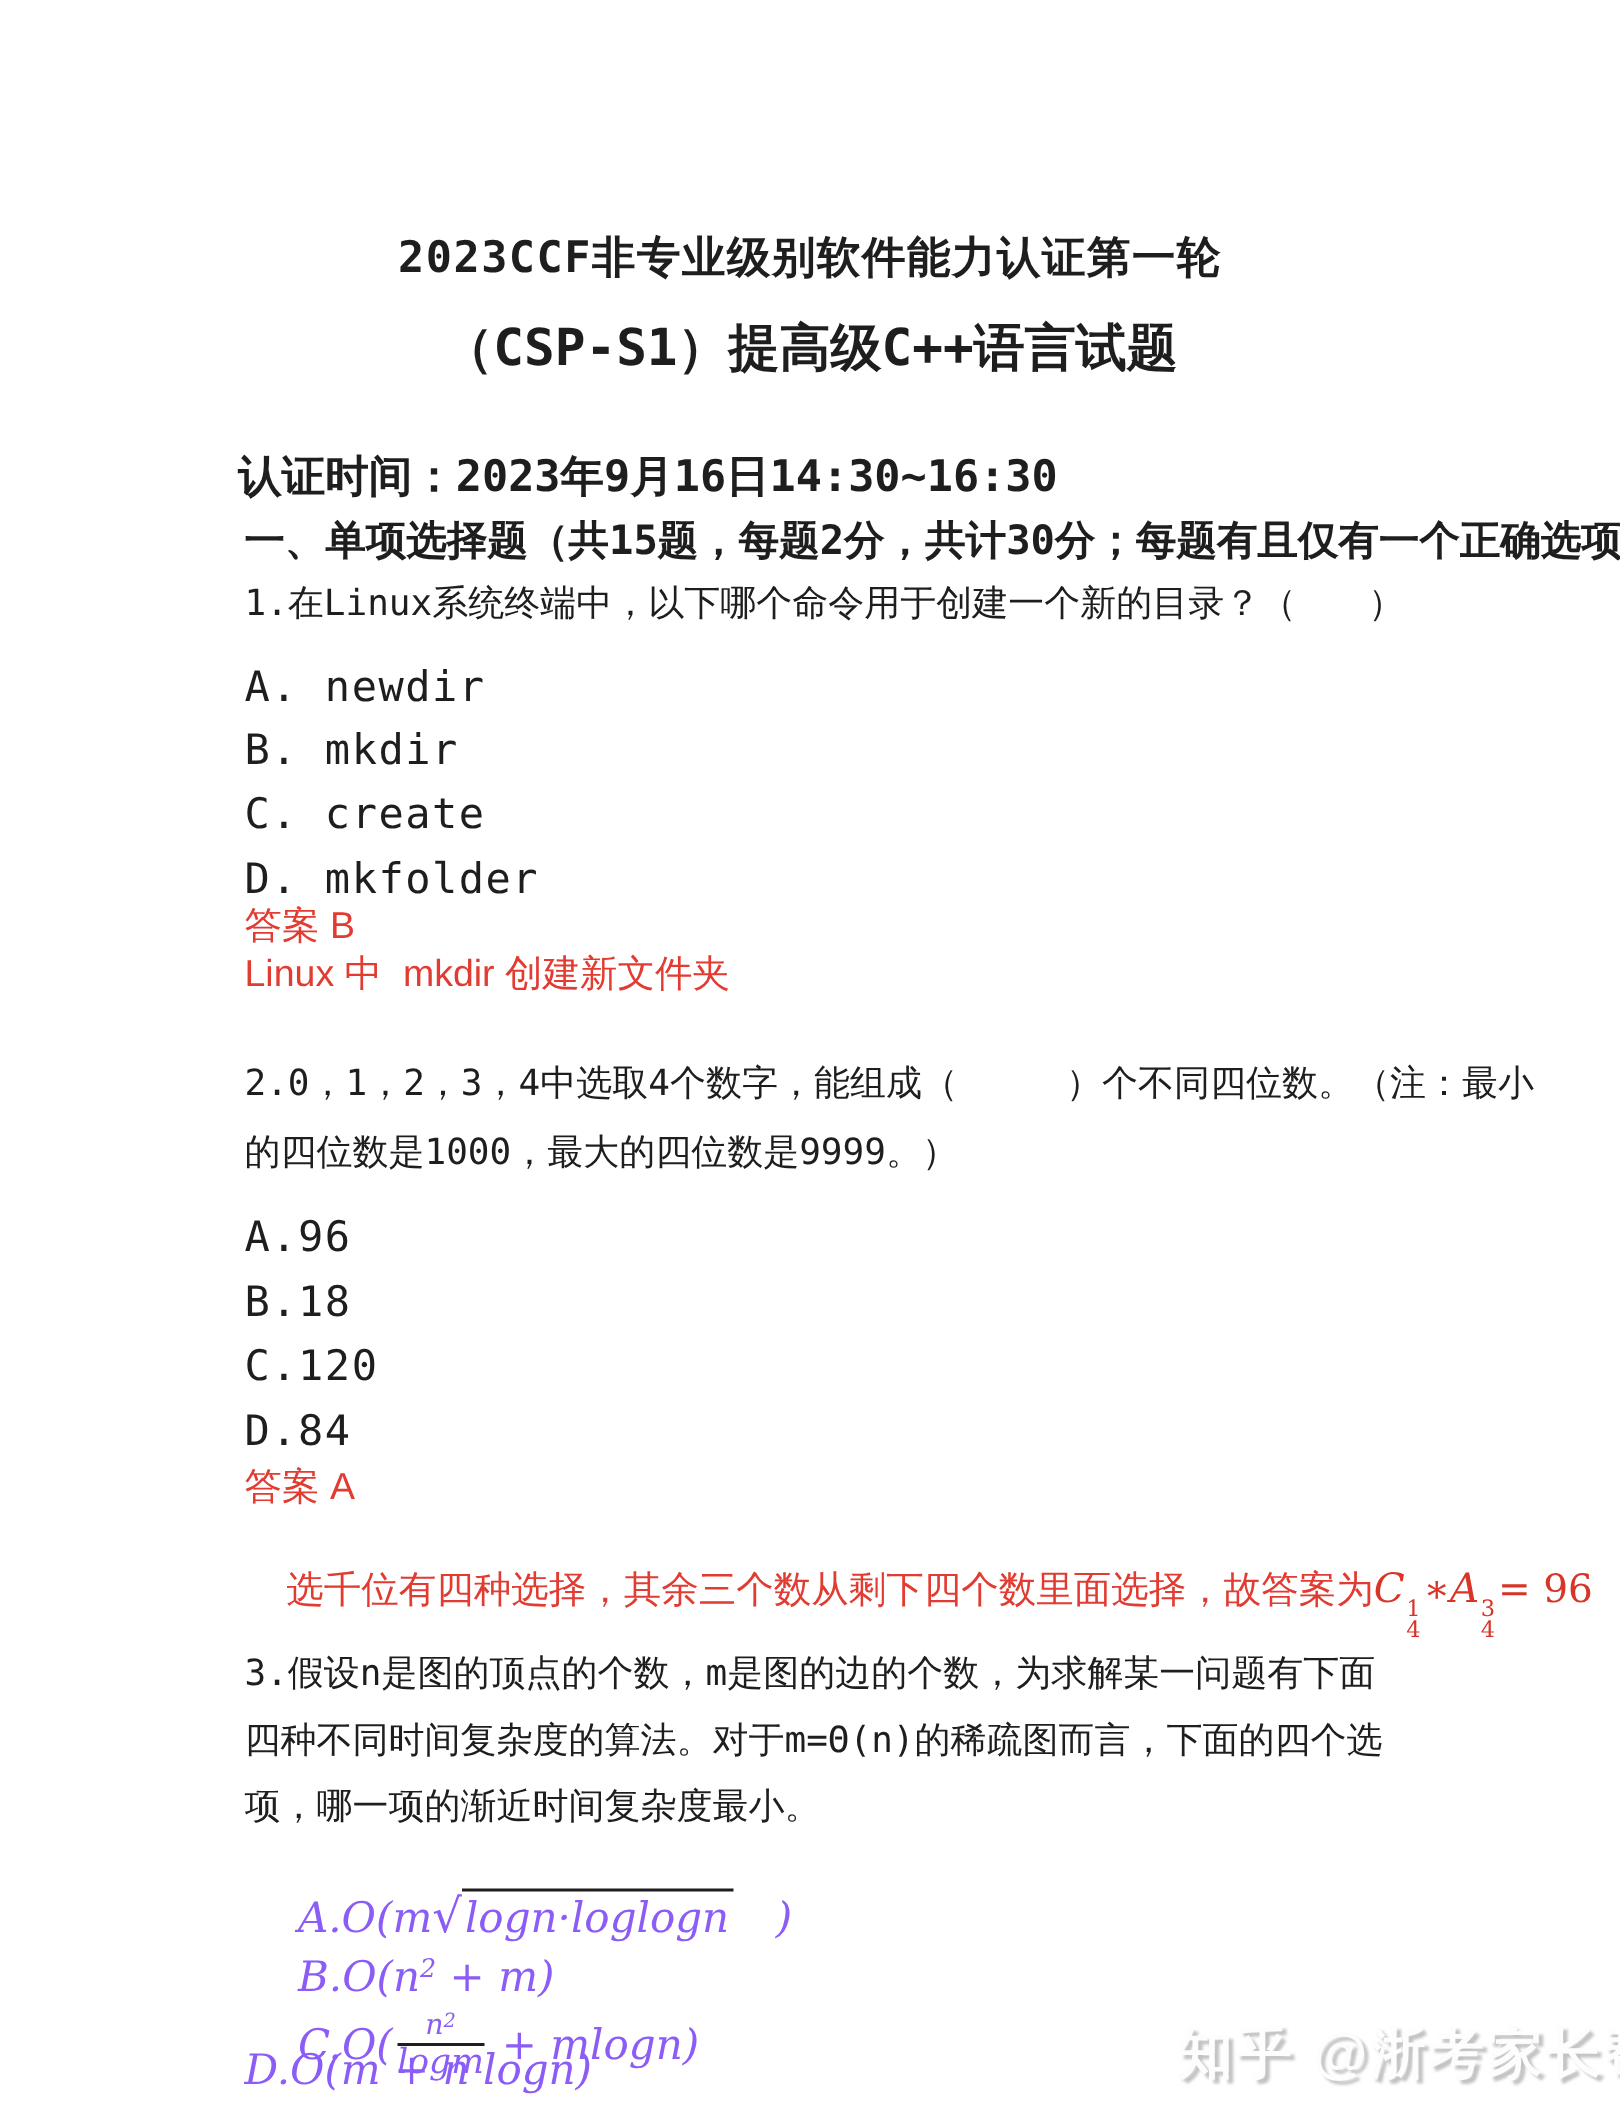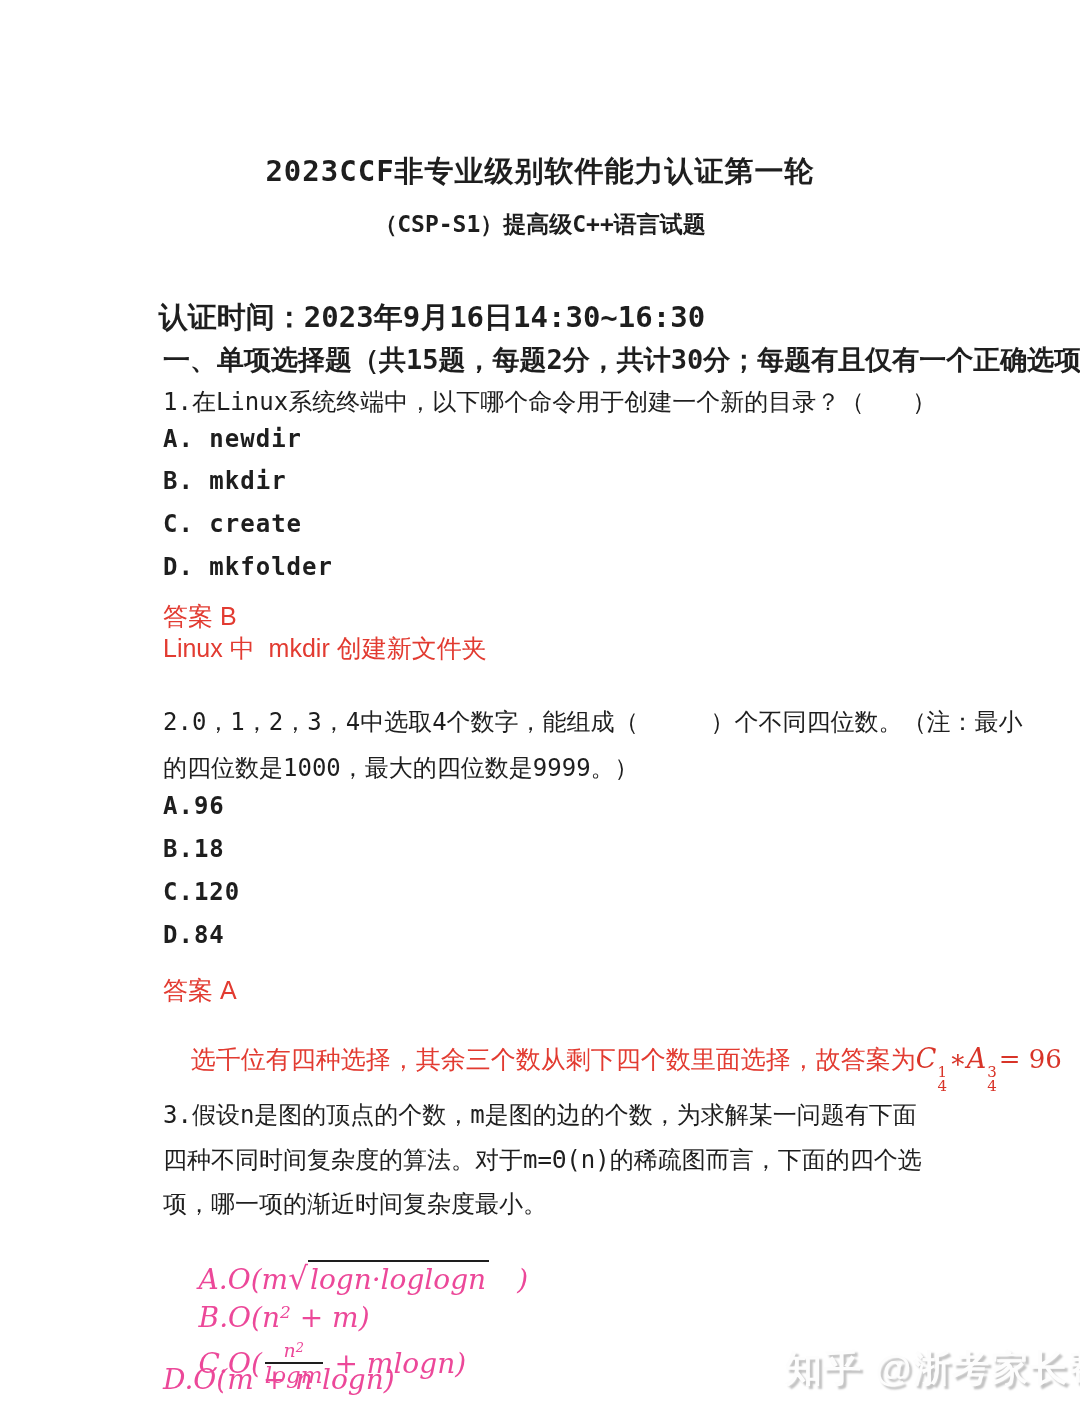--- a/index.html
+++ b/index.html
@@ -17,39 +17,39 @@
     position: absolute;
     white-space: pre;
     color: #1e1e1e;
     left: 163px;
   }
   
   .title1 { top: 152px; left: 0; width: 1080px; text-align: center;
             font-size: 29px; font-weight: 700; letter-spacing: 1px;
             font-family: "DejaVu Sans Mono", "Liberation Sans", sans-serif; }
   .title2 { top: 209px; left: 0; width: 1080px; text-align: center;
-            font-size: 23px; font-weight: 700;
+            font-size: 34px; font-weight: 700;
             font-family: "DejaVu Sans Mono", "Liberation Sans", sans-serif; }
   .title3 { top: 266px; left: 0; width: 864px; text-align: center;
             font-size: 29px; font-weight: 700;
             font-family: "DejaVu Sans Mono", "Liberation Sans", sans-serif; margin-top: 32px; }
   
   .heading { top: 342px; font-size: 27px; font-weight: 700;
              font-family: "DejaVu Sans Mono", "Liberation Sans", sans-serif; }
   
   .stem { font-size: 24px; font-weight: 400;
           font-family: "DejaVu Sans Mono", "Liberation Sans", sans-serif; }
   
-  .opt { font-size: 24px; font-weight: 700;
-         font-family: "DejaVu Sans Mono", monospace; letter-spacing: 1px; }
+  .opt { font-size: 28px; font-weight: 400;
+         font-family: "DejaVu Sans Mono", monospace; letter-spacing: 1px; margin-top: 16px; }
   
   .red { color: #e23b31; font-size: 25px; font-weight: 400;
          font-family: "Liberation Sans", sans-serif; }
   
-  .math { font-size: 28px; color: #ec4899;
+  .math { font-size: 28px; color: #8b5cf6;
           font-family: "DejaVu Serif", serif; font-style: italic; }
   .rad-sign { font-style: normal; font-size: 31px; }
   .radicand { border-top: 2px solid #1e1e1e; padding: 1px 3px 0 2px; }
   sup.msup { font-size: 17px; vertical-align: 9px; }
   .frac { display: inline-block; vertical-align: middle; text-align: center;
           margin: 0 3px; transform: translateY(-4px); }
   .frac .num { display: block; font-size: 19px; line-height: 21px;
                border-bottom: 2px solid #1e1e1e; padding: 0 7px 1px; }
   .frac .num sup { font-size: 13px; vertical-align: 5px; }
   .frac .den { display: block; font-size: 23px; line-height: 21px; padding-top: 1px; }

